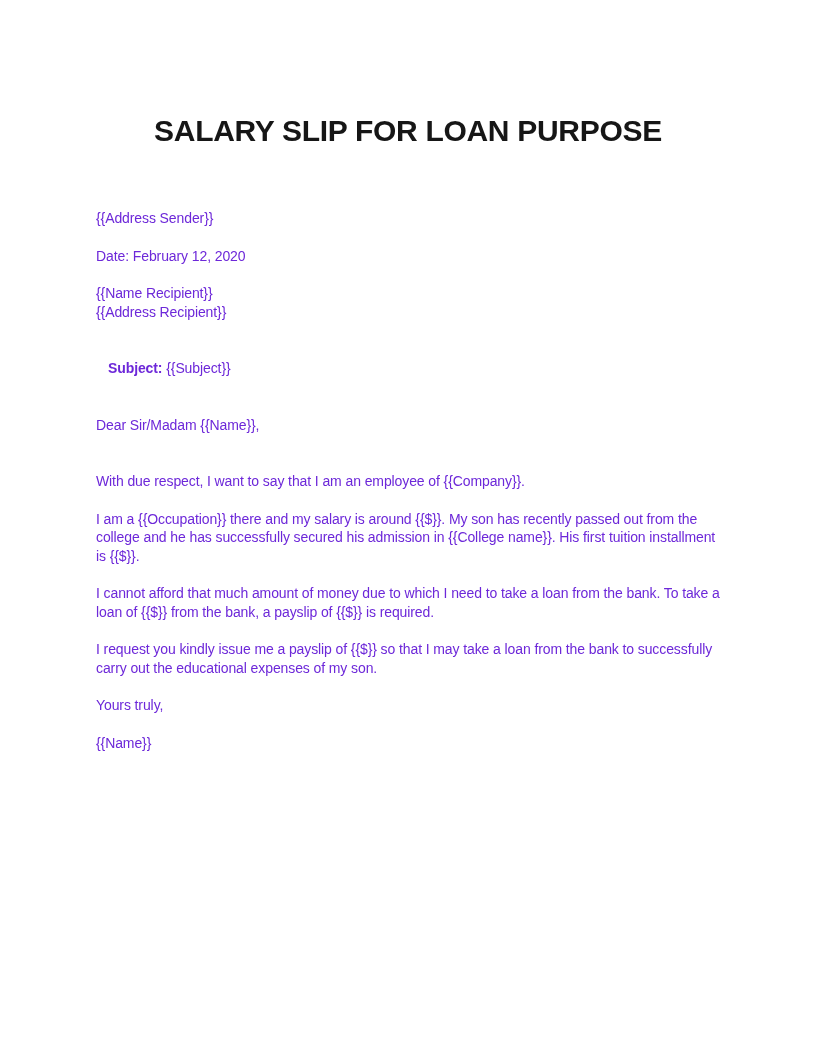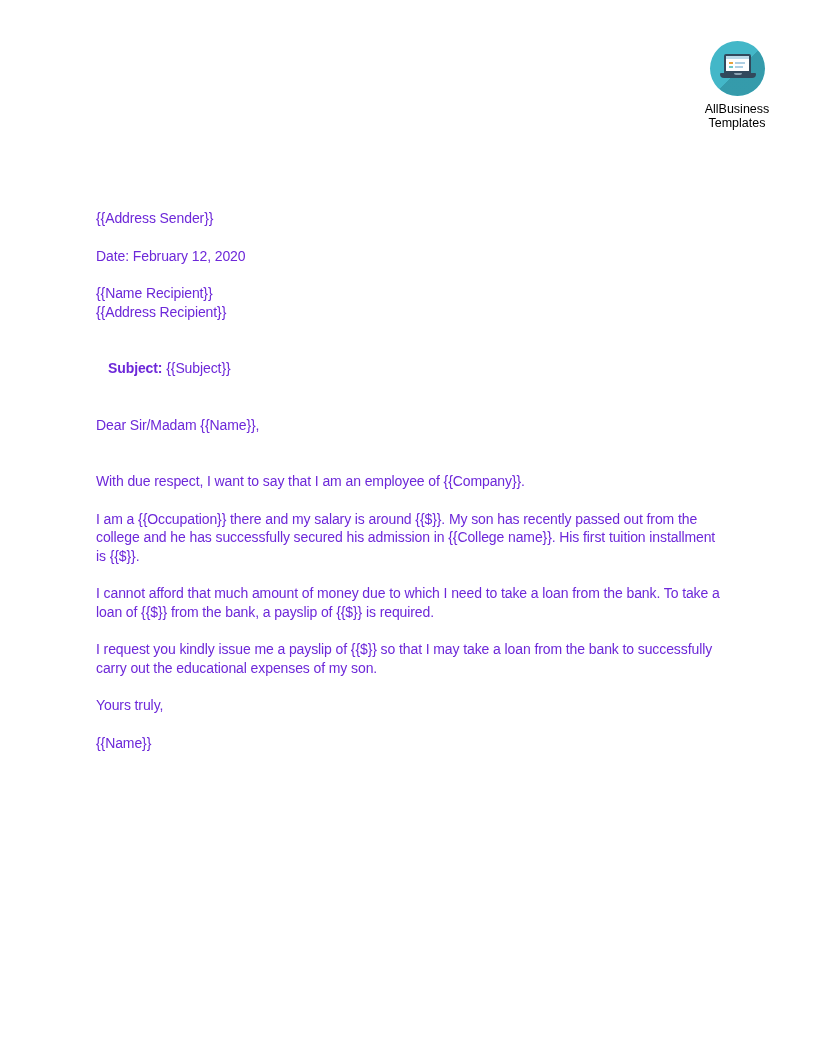--- a/index.html
+++ b/index.html
@@ -123,39 +123,22 @@
   .letter p.gap-lg {
     margin-bottom: 38px;
   }
   .bold { font-weight: 700; margin-left: 12px; }
 </style>
 </head>
 <body>
 
 <div class="page">
 
-  <div class="logo">
-    <div class="logo-circle">
-      <div class="laptop-screen">
-        <div class="screen-topbar"></div>
-        <div class="screen-dash dash-1a"></div>
-        <div class="screen-dash dash-1b"></div>
-        <div class="screen-dash dash-2a"></div>
-        <div class="screen-dash dash-2b"></div>
-      </div>
-      <div class="laptop-base">
-        <div class="laptop-notch"></div>
-      </div>
-    </div>
-    <div class="logo-text">
-      <div>AllBusiness</div>
-      <div>Templates</div>
-    </div>
-  </div>
 
+  <div class="title">SALARY SLIP FOR LOAN PURPOSE</div>
 
   <div class="letter">
 
     <p>{{Address Sender}}</p>
 
     <p>Date: February 12, 2020</p>
 
     <p class="gap-lg">
       <span>{{Name Recipient}}</span><br>
       <span>{{Address Recipient}}</span>

